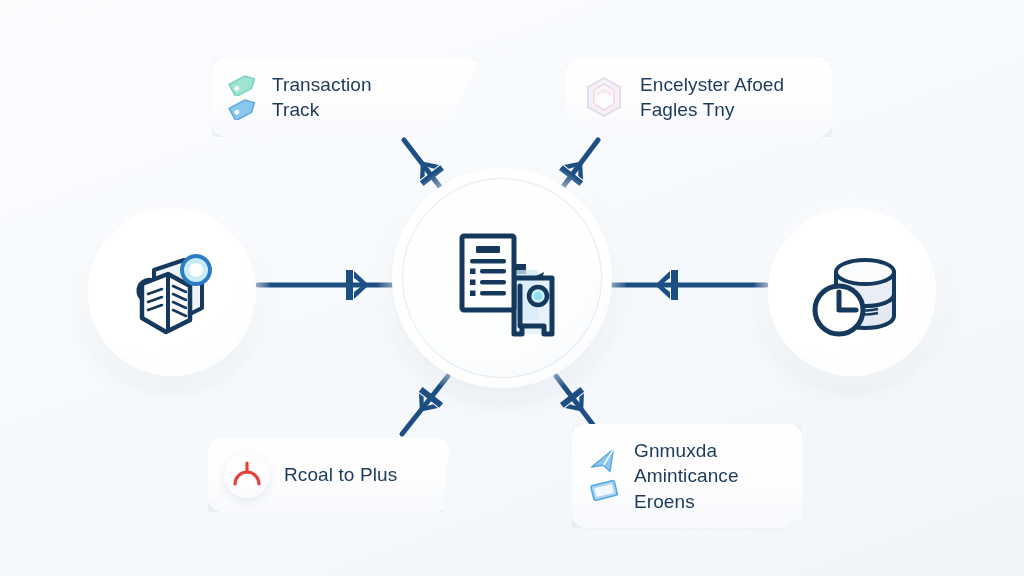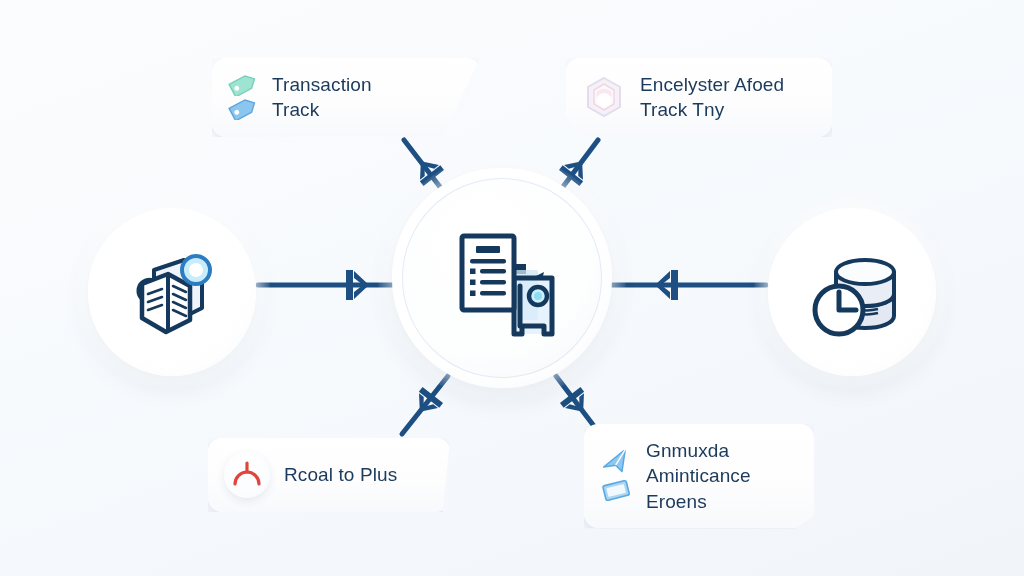--- a/index.html
+++ b/index.html
@@ -129,21 +129,21 @@
     clip-path: polygon(0 0, 100% 0, 100% 100%, 6% 100%, 0 72%);
   }
   #label-bl {
     left: 208px;
     top: 438px;
     width: 204px;
     border-radius: 14px;
     clip-path: polygon(0 0, 100% 0, 97% 100%, 0 100%);
   }
   #label-br {
-    left: 584px;
+    left: 572px;
     top: 424px;
     width: 192px;
     border-radius: 14px;
     clip-path: polygon(0 0, 100% 0, 100% 88%, 92% 100%, 0 100%);
   }
 
   .icon-badge {
     width: 46px;
     height: 46px;
     border-radius: 50%;
@@ -302,21 +302,21 @@
   <div class="label-card" id="label-tr">
     <div class="card-icons">
       <svg width="44" height="46" viewBox="0 0 44 46">
         <path d="M22 4 L38 13 L38 33 L22 42 L6 33 L6 13 Z" fill="#f6f1f8" stroke="#e3dcec" stroke-width="2"></path>
         <path d="M22 10 L32 16 L32 30 L22 36 L12 30 L12 16 Z" fill="#fdf8fb" stroke="#efd9e4" stroke-width="1.6"></path>
         <ellipse cx="22" cy="20" rx="8" ry="5" fill="#f7e3ea" opacity="0.8"></ellipse>
         <circle cx="22" cy="26" r="7" fill="#ffffff"></circle>
       </svg>
     </div>
     <div class="card-text">Encelyster Afoed
-Track Tny</div>
+Fagles Tny</div>
   </div>
 
   <div class="label-card" id="label-bl">
     <div class="icon-badge">
       <svg width="34" height="34" viewBox="0 0 34 34">
         <path d="M5 26 A12 12 0 0 1 29 26" fill="none" stroke="#e0453c" stroke-width="3.2" stroke-linecap="round"></path>
         <path d="M17 14 V5" stroke="#e0453c" stroke-width="3.2" stroke-linecap="round"></path>
       </svg>
     </div>
     <div class="card-text">Rcoal to Plus</div>

